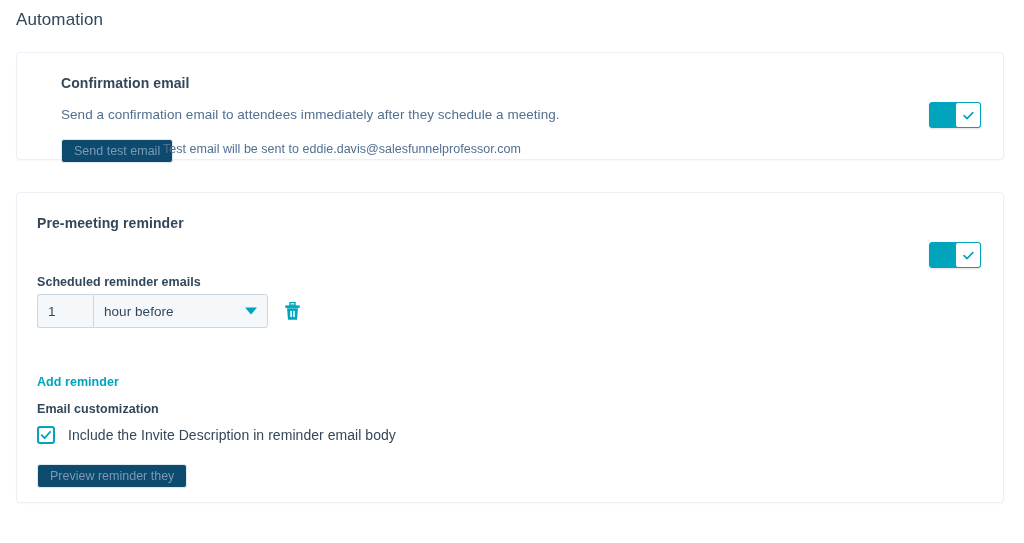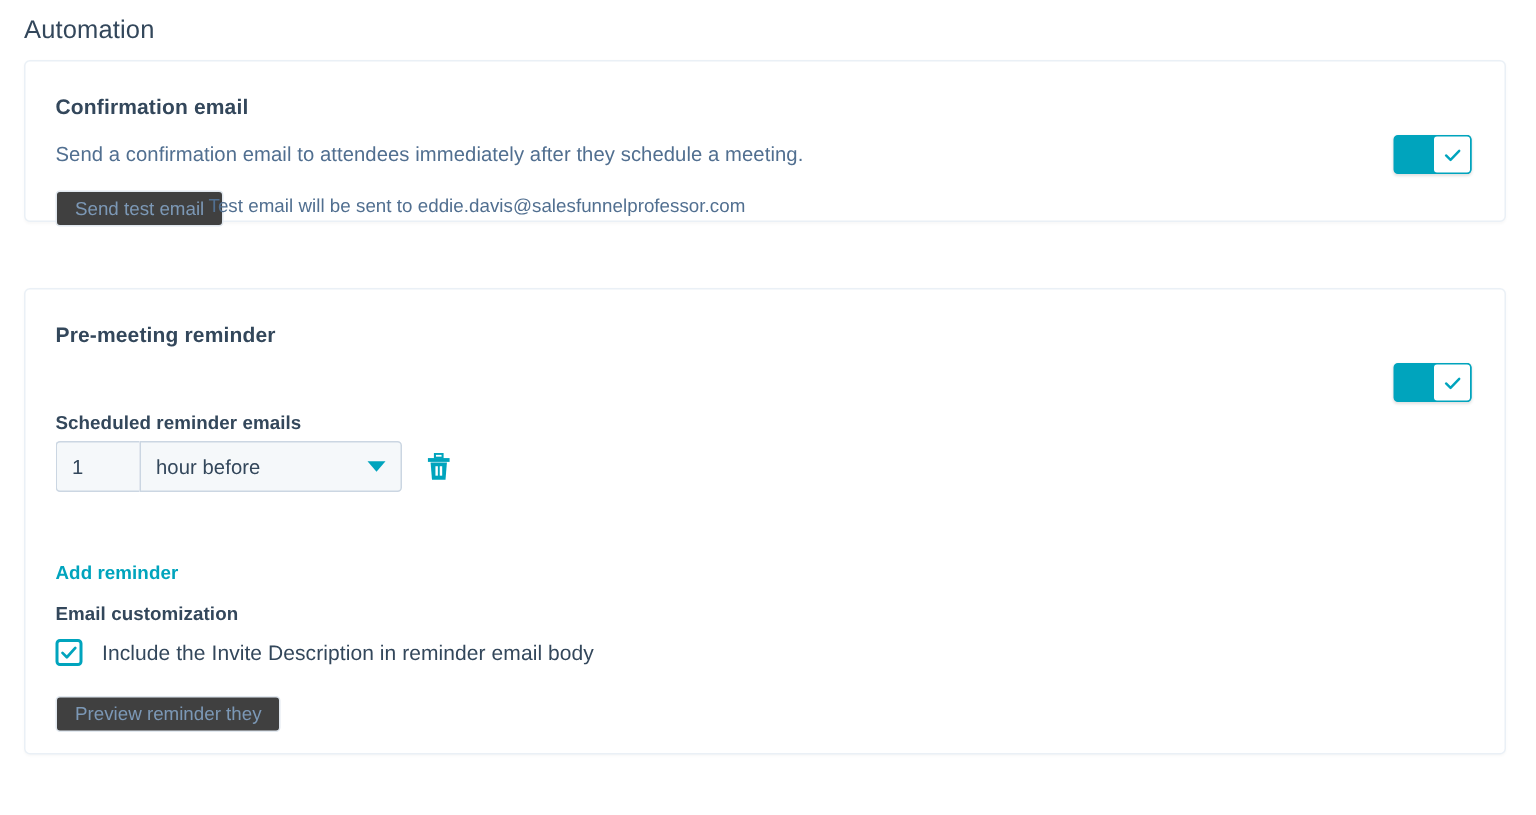--- a/index.html
+++ b/index.html
@@ -35,21 +35,21 @@
   
   .card {
     position: absolute;
     left: 16px;
     width: 988px;
     background: #ffffff;
     border: 1px solid #eaf0f6;
     border-radius: 4px;
     box-shadow: 0 1px 2px rgba(0,0,0,0.03);
   }
-  .card-confirmation { top: 40px; height: 108px; }
+  .card-confirmation { top: 52px; height: 108px; padding-left: 24px; }
   .card-reminder     { top: 192px; height: 311px; }
 
   .card-inner {
     position: relative;
     width: 100%;
     height: 100%;
   }
 
   .section-title {
     position: absolute;
@@ -101,21 +101,21 @@
     border-radius: 3px;
     display: flex;
     align-items: center;
     justify-content: center;
   }
   .toggle-knob svg { display: block; }
 
   
   .btn-secondary {
     position: absolute;
-    background: #404040;
+    background: #0c4a6e;
     color: #7c98b6;
     border: 1px solid #e1e8ef;
     border-radius: 3px;
     font-family: "Liberation Sans", sans-serif;
     font-size: 12.5px;
     font-weight: 400;
     padding: 0 12px;
     height: 24px;
     line-height: 22px;
     cursor: pointer;

